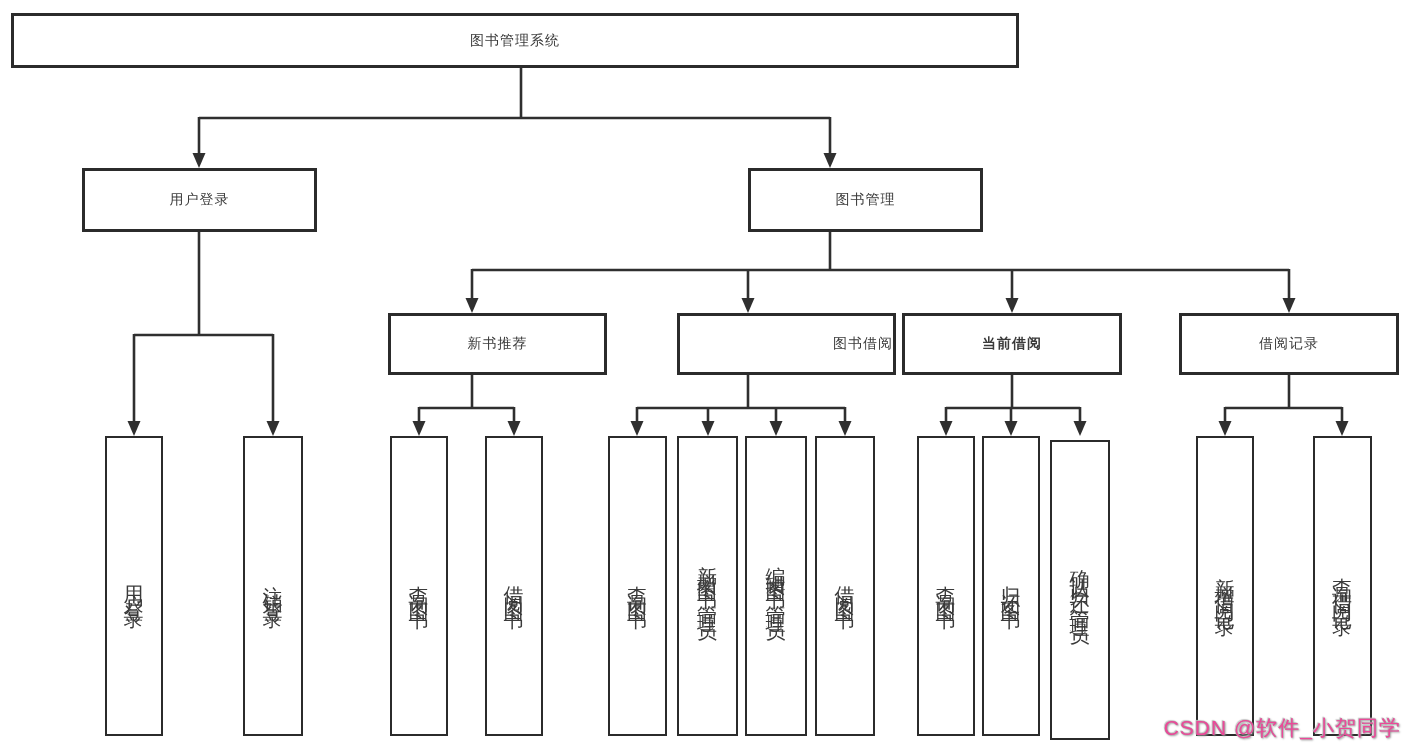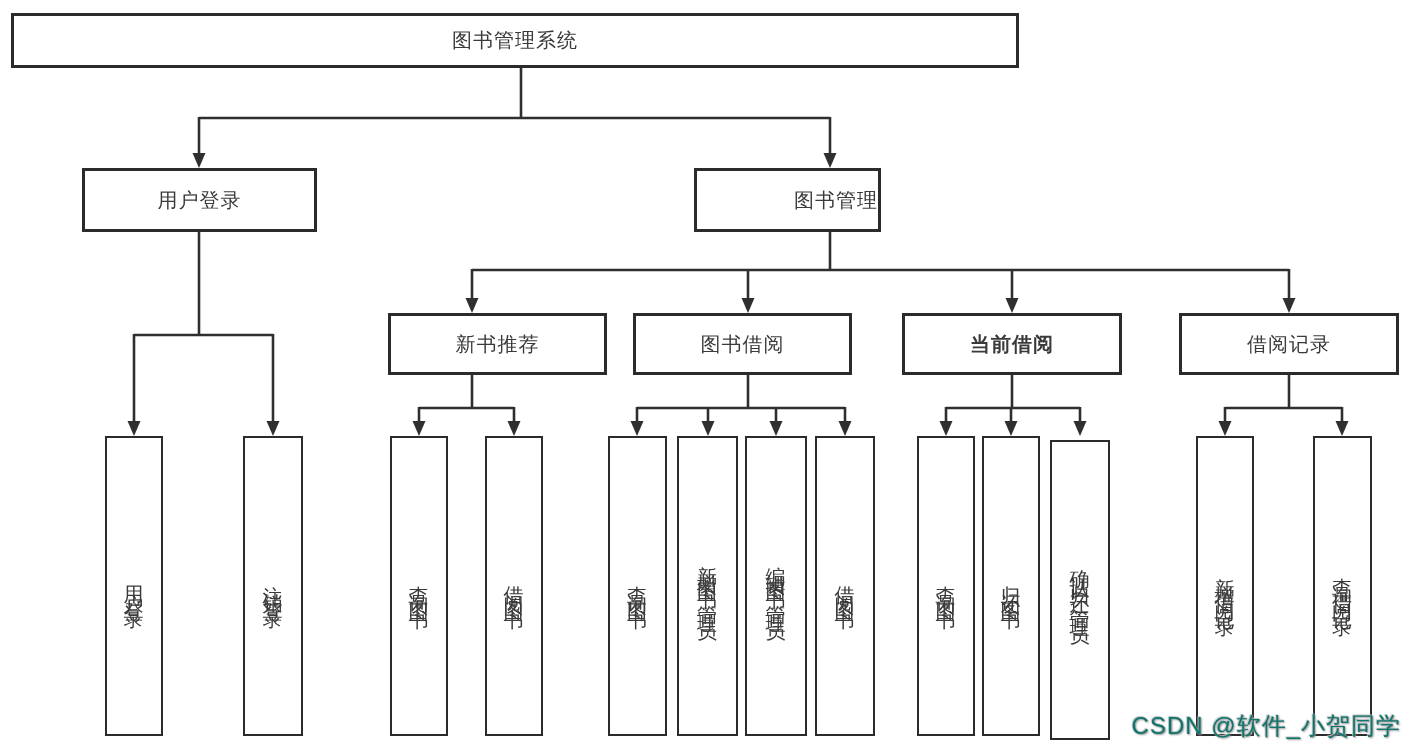--- a/index.html
+++ b/index.html
@@ -27,21 +27,21 @@
   .hbox {
     position: absolute;
     z-index: 2;
     box-sizing: border-box;
     border: 3px solid #2b2b2b;
     background: #ffffff;
     display: flex;
     align-items: center;
     justify-content: center;
     color: #3a3a3a;
-    font-size: 20px;
+    font-size: 14px;
     letter-spacing: 1px;
     white-space: nowrap;
   }
   .vbox {
     position: absolute;
     z-index: 2;
     box-sizing: border-box;
     border: 2.5px solid #2b2b2b;
     background: #ffffff;
     display: flex;
@@ -55,22 +55,22 @@
     text-orientation: mixed;
     line-height: 1;
     letter-spacing: 8px;
     white-space: nowrap;
   }
   #watermark {
     position: absolute;
     right: 4px;
     bottom: 5px;
     z-index: 3;
-    font-size: 24px;
-    color: #0f766e;
+    font-size: 21px;
+    color: #ec4899;
     text-shadow: 0 0 1px #9a9a9a, 1px 1px 2px #8f8f8f, -1px -1px 1px #c9c9c9;
     letter-spacing: 1px;
     white-space: nowrap;
     margin-top: 16px;
   }
 </style>
 </head>
 <body>
 
 <div id="stage">
@@ -138,28 +138,28 @@
     <polygon points="1335.5,421 1348.5,421 1342,436"></polygon>
   </svg>
 
   <div class="hbox" style="left:11px;top:13px;width:1008px;height:55px;">
     <span>图书管理系统</span>
   </div>
 
   <div class="hbox" style="left:82px;top:168px;width:235px;height:64px;">
     <span>用户登录</span>
   </div>
-  <div class="hbox" style="left:694px;top:168px;width:187px;height:64px;justify-content:flex-end;">
+  <div class="hbox" style="left:748px;top:168px;width:235px;height:64px;">
     <span>图书管理</span>
   </div>
 
   <div class="hbox" style="left:363px;top:313px;width:219px;height:62px;margin-left:25px;">
     <span>新书推荐</span>
   </div>
-  <div class="hbox" style="left:633px;top:313px;width:219px;height:62px;">
+  <div class="hbox" style="left:677px;top:313px;width:219px;height:62px;justify-content:flex-end;">
     <span>图书借阅</span>
   </div>
   <div class="hbox" style="left:902px;top:313px;width:220px;height:62px;font-weight:bold;">
     <span>当前借阅</span>
   </div>
   <div class="hbox" style="left:1179px;top:313px;width:220px;height:62px;">
     <span>借阅记录</span>
   </div>
 
   <div class="vbox" style="left:105px;top:436px;width:58px;height:300px;">

